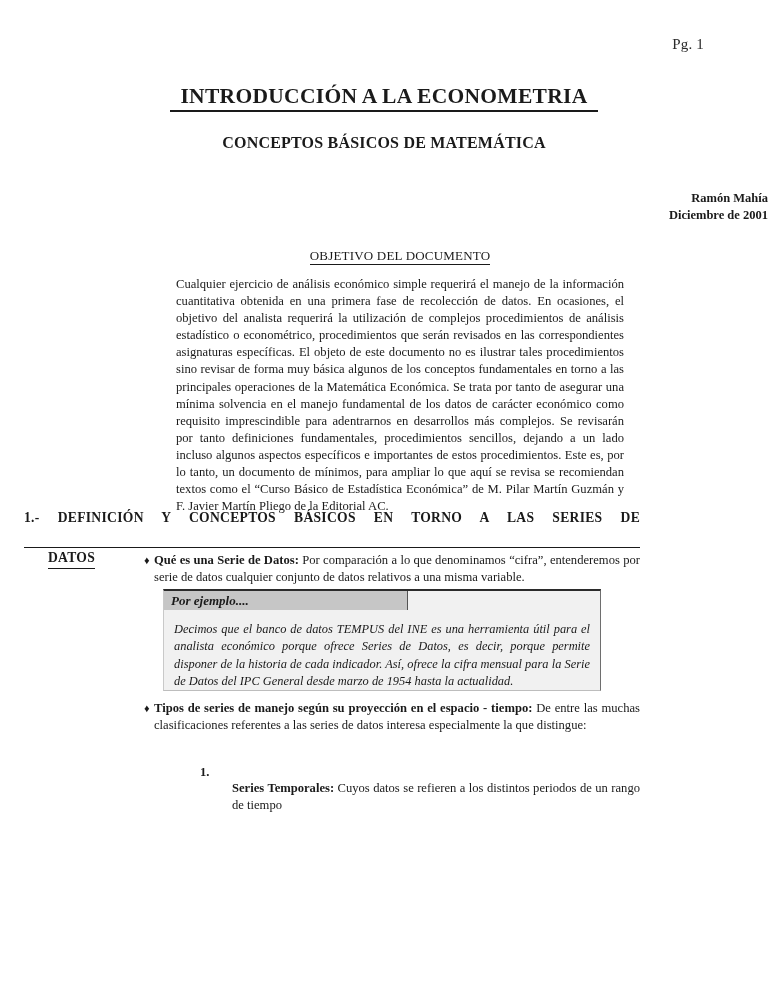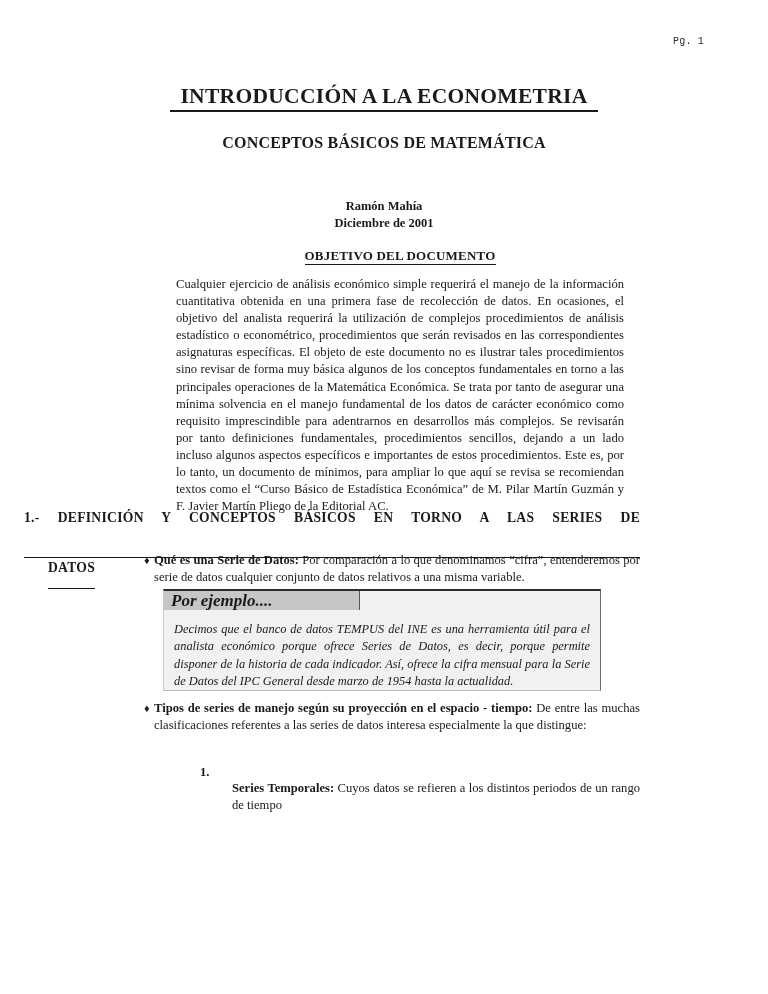--- a/index.html
+++ b/index.html
@@ -21,24 +21,23 @@
     inset: 0;
     width: 768px;
     height: 994px;
   }
 
   
   .page-number {
     position: absolute;
     top: 36px;
     right: 64px;
-    font-size: 10px;
+    font-size: 15px;
     letter-spacing: 0.2px;
     color: #2b2b2b;
-    font-family: Liberation Mono, monospace;
   }
 
   
   .doc-title {
     position: absolute;
     top: 84px;
     left: 0;
     width: 768px;
     text-align: center;
     font-size: 21.5px;
@@ -57,38 +56,38 @@
     width: 560px;
     text-align: center;
     font-size: 16px;
     font-weight: bold;
     line-height: 26px;
     letter-spacing: 0.2px;
   }
 
   .byline {
     position: absolute;
-    top: 198px;
-    left: 0;
-    width: 768px;
-    text-align: center;
+    top: 190px;
+    left: 0;
+    width: 768px;
+    text-align: right;
     font-size: 12.5px;
     font-weight: bold;
     line-height: 16.5px;
   }
 
   
   .objective-heading {
     position: absolute;
     top: 248px;
     left: 176px;
     width: 448px;
     text-align: center;
     font-size: 13px;
-    font-weight: bold;
+    font-weight: normal;
     letter-spacing: 0.2px;
   }
   .objective-heading span {
     border-bottom: 1.6px solid #1a1a1a;
     padding-bottom: 1px;
   }
 
   .objective-body {
     position: absolute;
     top: 276px;
@@ -109,21 +108,21 @@
     text-align: justify;
     text-justify: inter-word;
     font-size: 13.6px;
     font-weight: bold;
     line-height: 19px;
     letter-spacing: 0.3px;
   }
   .section-heading .line {
     display: block;
     border-bottom: 1.5px solid #1a1a1a;
-    padding-bottom: 11px;
+    padding-bottom: 1px;
   }
   .section-heading .line.just {
     text-align: justify;
   }
   .section-heading .line.just::after {
     content: "";
     display: inline-block;
     width: 100%;
   }
 
@@ -165,29 +164,29 @@
     border-left: 1px solid #c9c9c9;
     background: #f1f1f1;
     box-sizing: border-box;
   }
   .example-header {
     display: flex;
     height: 19px;
     align-items: center;
   }
   .example-header .tag {
-    width: 196px;
+    width: 244px;
     height: 19px;
     background: #c6c6c6;
     border-right: 1px solid #545454;
     box-sizing: border-box;
     display: flex;
     align-items: center;
     padding-left: 7px;
-    font-size: 17px;
+    font-size: 13px;
     font-style: italic;
     font-weight: bold;
   }
   .example-header .filler {
     flex: 1;
     height: 19px;
     background: #f1f1f1;
   }
   .example-body {
     padding: 11px 10px 0 10px;

